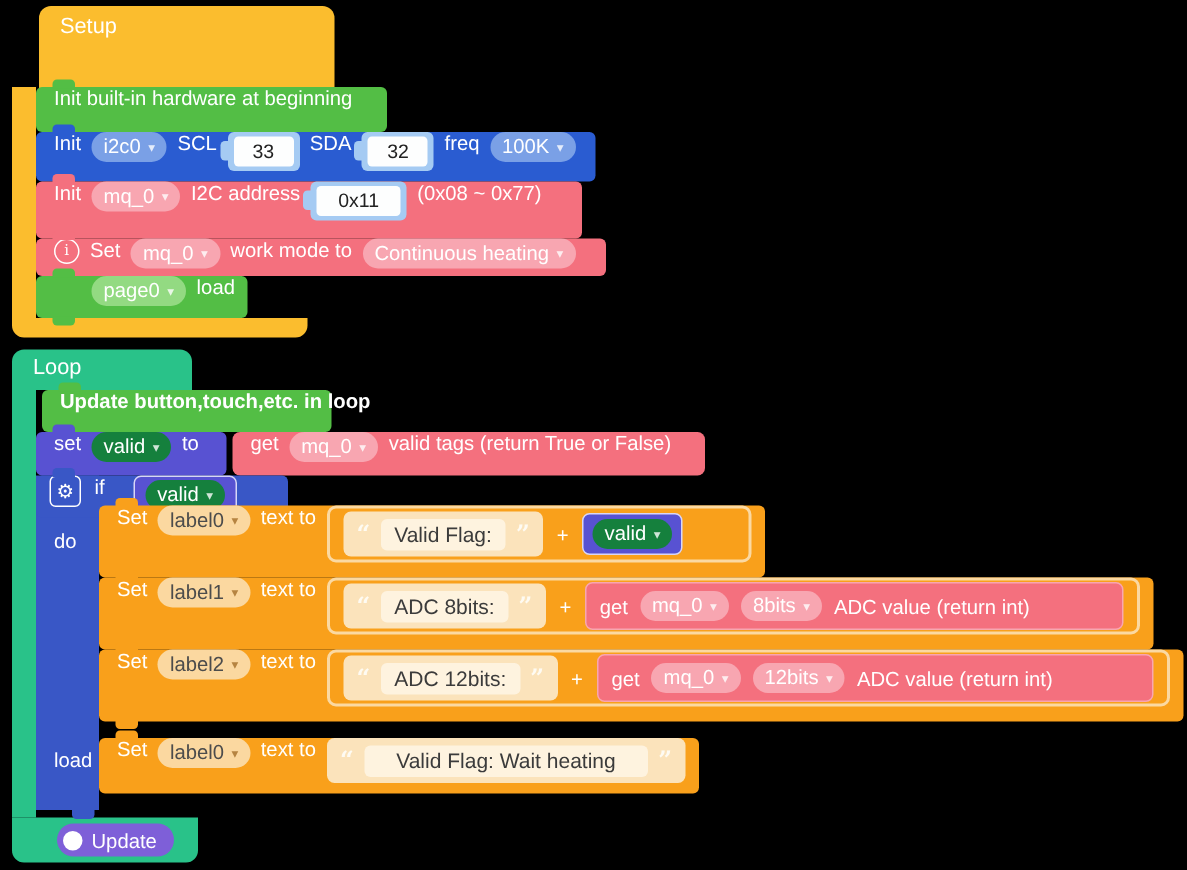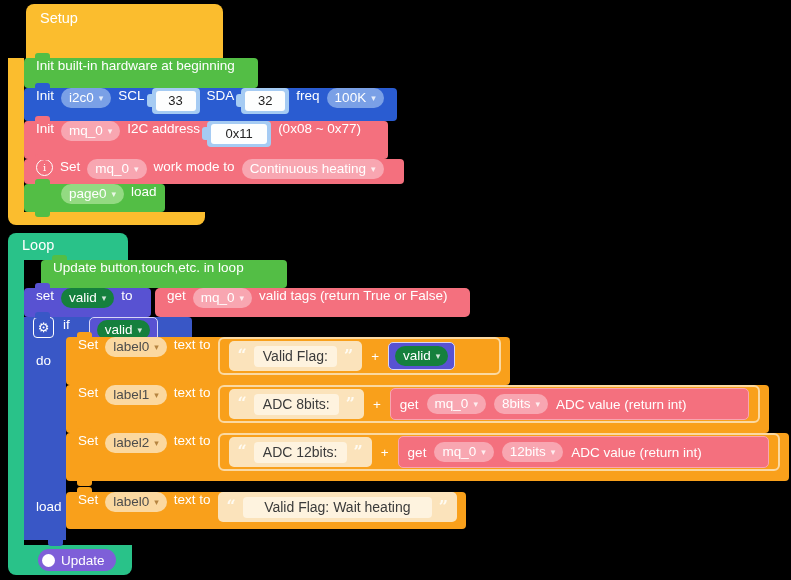--- a/index.html
+++ b/index.html
@@ -151,21 +151,21 @@
     <div class="head-title" style="padding-top:4px;">Loop</div>
   </div>
   <div class="abs c-teal" style="left:8px;top:260px;width:16px;height:285px;"></div>
   <div class="abs c-teal" style="left:8px;top:545px;width:124px;height:30px;border-radius:0 0 8px 8px;display:flex;align-items:center;">
     <span class="toggle-pill t-update" style="margin-left:30px;height:22px;">
       <span class="dot" style="width:13px;height:13px;"></span>
       <span>Update</span>
     </span>
   </div>
 
-  <div class="blk c-green tab" style="left:41px;top:260px;width:246px;height:28px;">
+  <div class="blk c-green tab" style="left:28px;top:260px;width:193px;height:28px;font-weight:bold;">
     <span>Update button,touch,etc. in loop</span>
   </div>
 
   <div class="blk c-indigo tab" style="left:24px;top:288px;width:127px;height:29px;">
     <span>set</span>
     <span class="pill pill-indigo">
       <span>valid</span>
       <span class="caret">▾</span>
     </span>
     <span>to</span>

